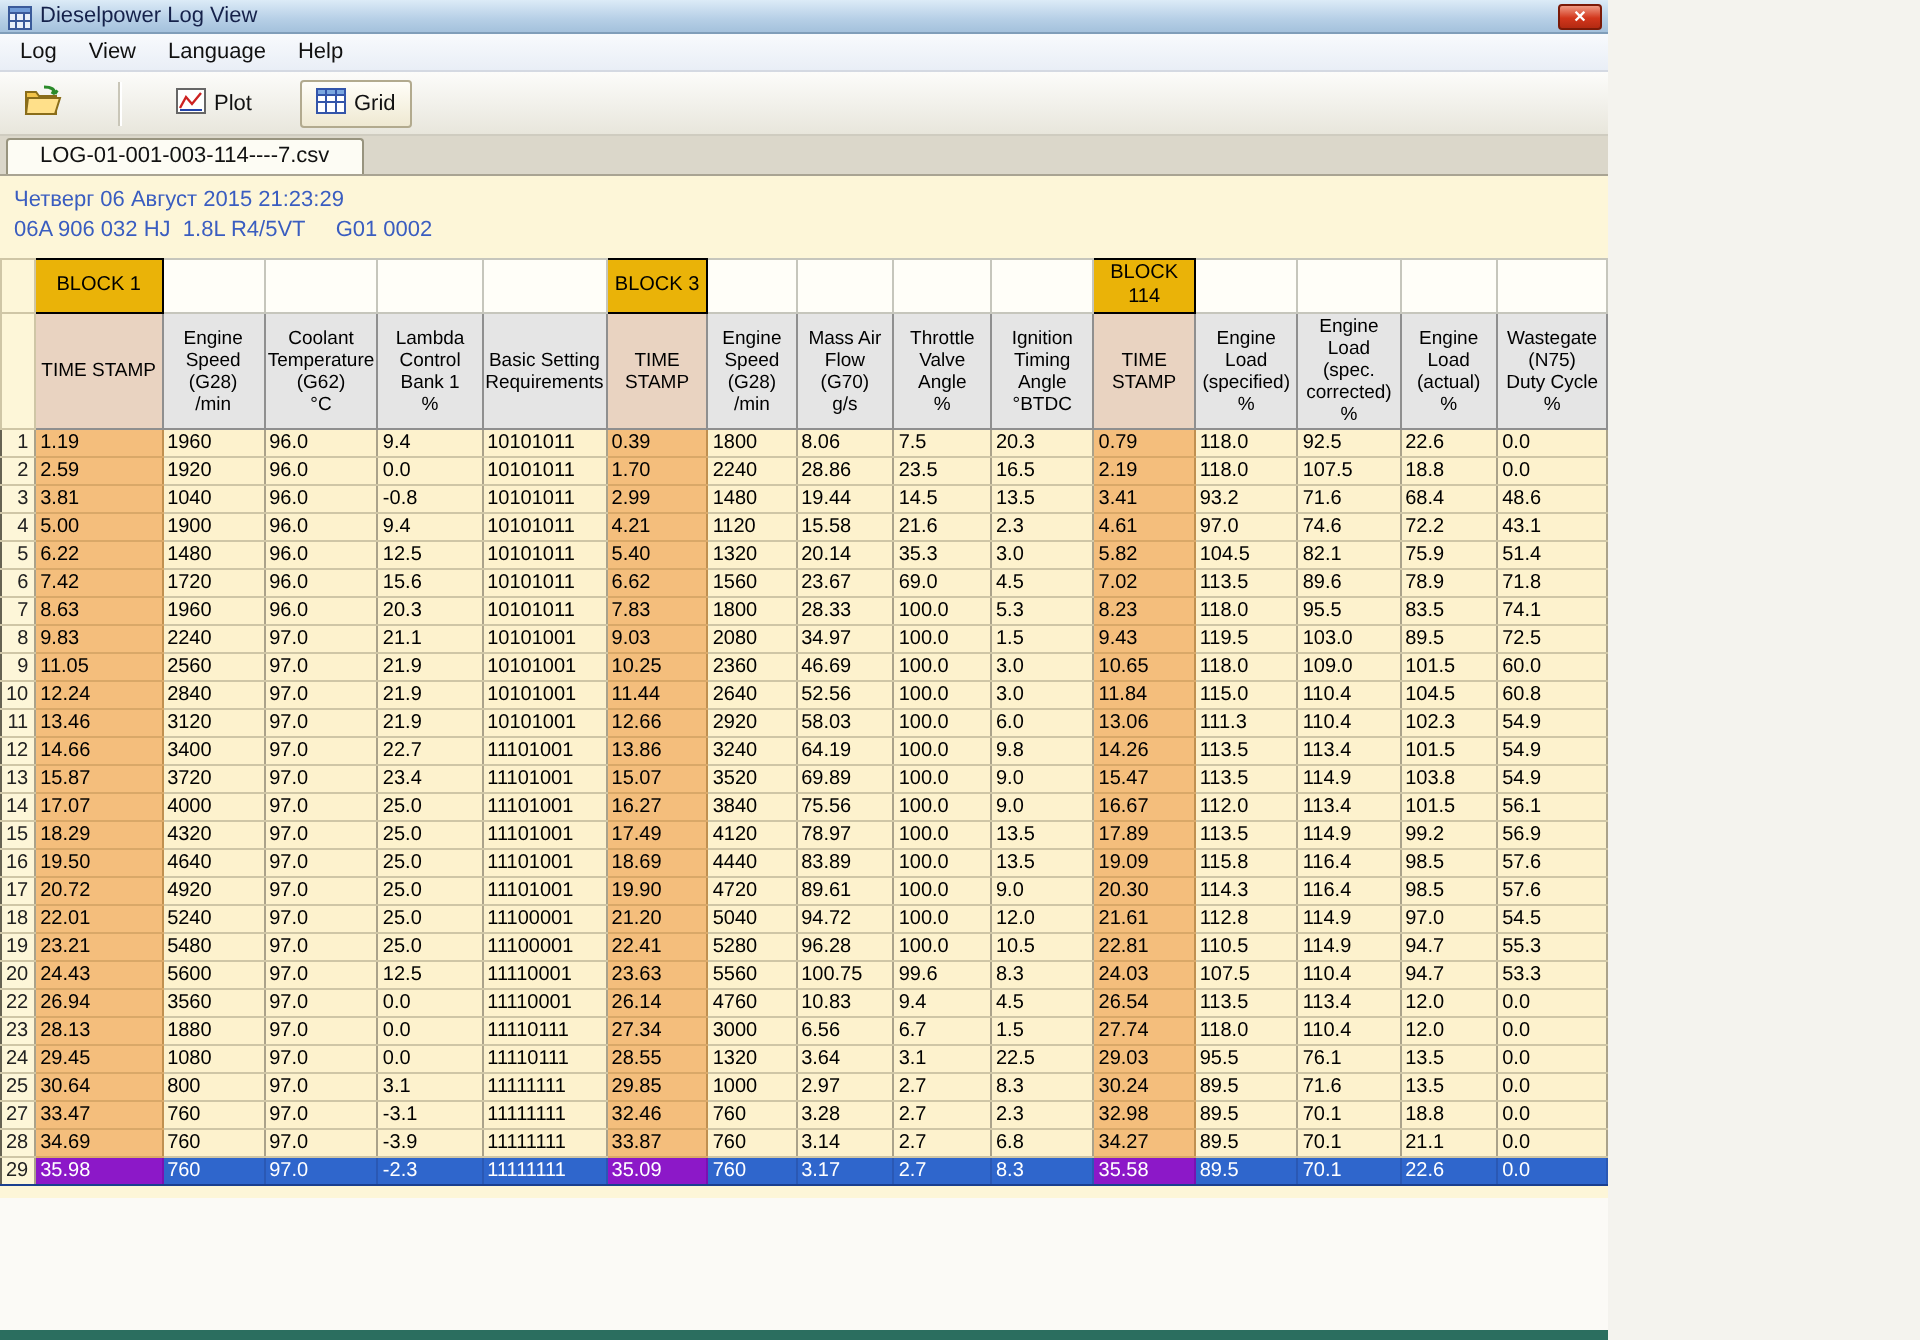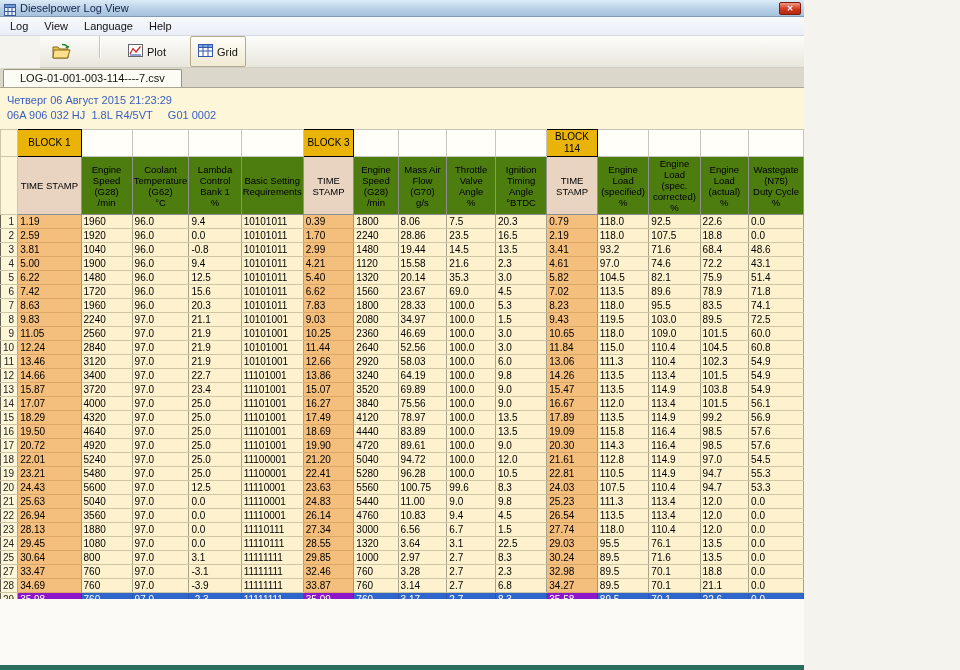--- a/index.html
+++ b/index.html
@@ -5,36 +5,36 @@
   *{margin:0;padding:0;box-sizing:border-box;}
   body{width:960px;height:670px;overflow:hidden;background:#f4f3ee;font-family:"Liberation Sans",sans-serif;}
   .window{width:804px;height:670px;display:flex;flex-direction:column;}
   .titlebar{height:17px;flex:0 0 auto;background:linear-gradient(to bottom,#dcebf7,#b6cfe6 60%,#a4c1dc);display:flex;align-items:center;padding:0 3px 0 4px;border-bottom:1px solid #7f9db9;}
   .app-icon{width:12px;height:12px;margin-right:4px;flex:0 0 auto;}
   .title-text{font-size:11px;color:#15214a;}
   .win-controls{margin-left:auto;display:flex;gap:1px;}
   .btn-close{width:22px;height:13px;background:linear-gradient(#f09a84,#d2361c 55%,#b32a12);border:1px solid #7a1a08;border-radius:2px;color:#fff;font-size:8px;line-height:11px;text-align:center;font-weight:bold;cursor:default;}
   .menubar{height:19px;flex:0 0 auto;background:linear-gradient(#f8fafd,#e9eef6);display:flex;align-items:center;border-bottom:1px solid #d4d9e2;padding-left:2px;}
   .menu-item{font-size:11px;padding:2px 8px;color:#111;}
-  .toolbar{height:32px;flex:0 0 auto;background:linear-gradient(#fcfcfa,#e8e6dc);display:flex;padding:0 4px;border-bottom:1px solid #cfccc0;gap:16px;margin-left:40px;}
+  .toolbar{height:32px;flex:0 0 auto;background:linear-gradient(#fcfcfa,#e8e6dc);display:flex;align-items:center;padding:0 4px;border-bottom:1px solid #cfccc0;gap:16px;}
   .tool-btn{display:flex;align-items:center;gap:4px;font-size:11px;padding:3px 7px;border:1px solid transparent;border-radius:2px;background:transparent;color:#111;}
   .tool-btn.active{background:linear-gradient(#fffef8,#efe9d2);border:1px solid #b2aa8e;}
   .tb-sep{width:1px;height:22px;background:#c9c6b8;margin:0 4px;box-shadow:1px 0 0 #ffffff;}
   .tabstrip{height:20px;flex:0 0 auto;background:#dbd7ca;display:flex;align-items:flex-end;padding-left:3px;border-bottom:1px solid #a9a493;}
   .tab{background:#fdfcf4;border:1px solid #98947f;border-bottom:none;border-radius:2px 2px 0 0;font-size:11px;padding:2px 16px 3px;color:#111;}
   .client{height:511px;flex:0 0 auto;background:#fdf6d8;overflow:hidden;}
   .info-line{font-size:11px;color:#3a5dc0;margin-left:7px;white-space:pre;}
   .info-line.first{margin-top:6px;}
   .info-line.second{margin-top:3px;}
   table.grid{border-collapse:collapse;table-layout:fixed;margin-top:8px;border:1px solid #666252;background:#fdf2cd;}
   .grid th,.grid td{overflow:hidden;white-space:nowrap;}
   .grid td{font-size:10px;height:13px;line-height:13px;padding:0 2px;color:#000;background:#fdf2cd;border-right:1px solid #aaa28a;border-bottom:1px solid #cfc6a6;text-align:left;}
   .grid td.ts{background:#f4be7c;border-right:1px solid #c09050;border-bottom:1px solid #d9a868;}
   .grid td.rownum{background:#fdf6d8;text-align:right;color:#222;padding-right:3px;}
-  .grid th{font-size:9.5px;font-weight:normal;line-height:11px;white-space:pre-line;text-align:center;vertical-align:middle;background:#4d7c0f;border:1px solid #8f8f8f;padding:1px;}
+  .grid th{font-size:9.5px;font-weight:normal;line-height:11px;white-space:pre-line;text-align:center;vertical-align:middle;background:#e5e5e5;border:1px solid #8f8f8f;padding:1px;}
   .grid tr.hdr th{height:48px;}
   .grid th.ts-head{background:#e9d3c1;}
   .grid tr.blocks th{height:13px;line-height:12px;}
   .grid th.block-cell{background:#eab308;border:1px solid #000;font-size:10px;}
   .grid th.block-empty{background:#fffef8;border:1px solid #c6c6bc;}
   .grid th.corner{background:#fdf6d8;border:1px solid #cfc6a6;}
   .grid tr.selected td{background:#2f66cc;color:#fff;border-right-color:#2a58b4;border-bottom-color:#1a3f8f;}
   .grid tr.selected td.ts{background:#8c18c8;border-right-color:#7a10b2;}
   .grid tr.selected td.rownum{background:#fdf6d8;color:#222;border-right-color:#aaa28a;}
   .lower{height:66px;flex:0 0 auto;background:#fbfaf6;}
@@ -555,38 +555,20 @@
             <td>100.75</td>
             <td>99.6</td>
             <td>8.3</td>
             <td class="ts">24.03</td>
             <td>107.5</td>
             <td>110.4</td>
             <td>94.7</td>
             <td>53.3</td>
           </tr>
           <tr>
-            <td class="rownum">21</td>
-            <td class="ts">25.63</td>
-            <td>5040</td>
-            <td>97.0</td>
-            <td>0.0</td>
-            <td>11110001</td>
-            <td class="ts">24.83</td>
-            <td>5440</td>
-            <td>11.00</td>
-            <td>9.0</td>
-            <td>9.8</td>
-            <td class="ts">25.23</td>
-            <td>111.3</td>
-            <td>113.4</td>
-            <td>12.0</td>
-            <td>0.0</td>
-          </tr>
-          <tr>
             <td class="rownum">22</td>
             <td class="ts">26.94</td>
             <td>3560</td>
             <td>97.0</td>
             <td>0.0</td>
             <td>11110001</td>
             <td class="ts">26.14</td>
             <td>4760</td>
             <td>10.83</td>
             <td>9.4</td>

